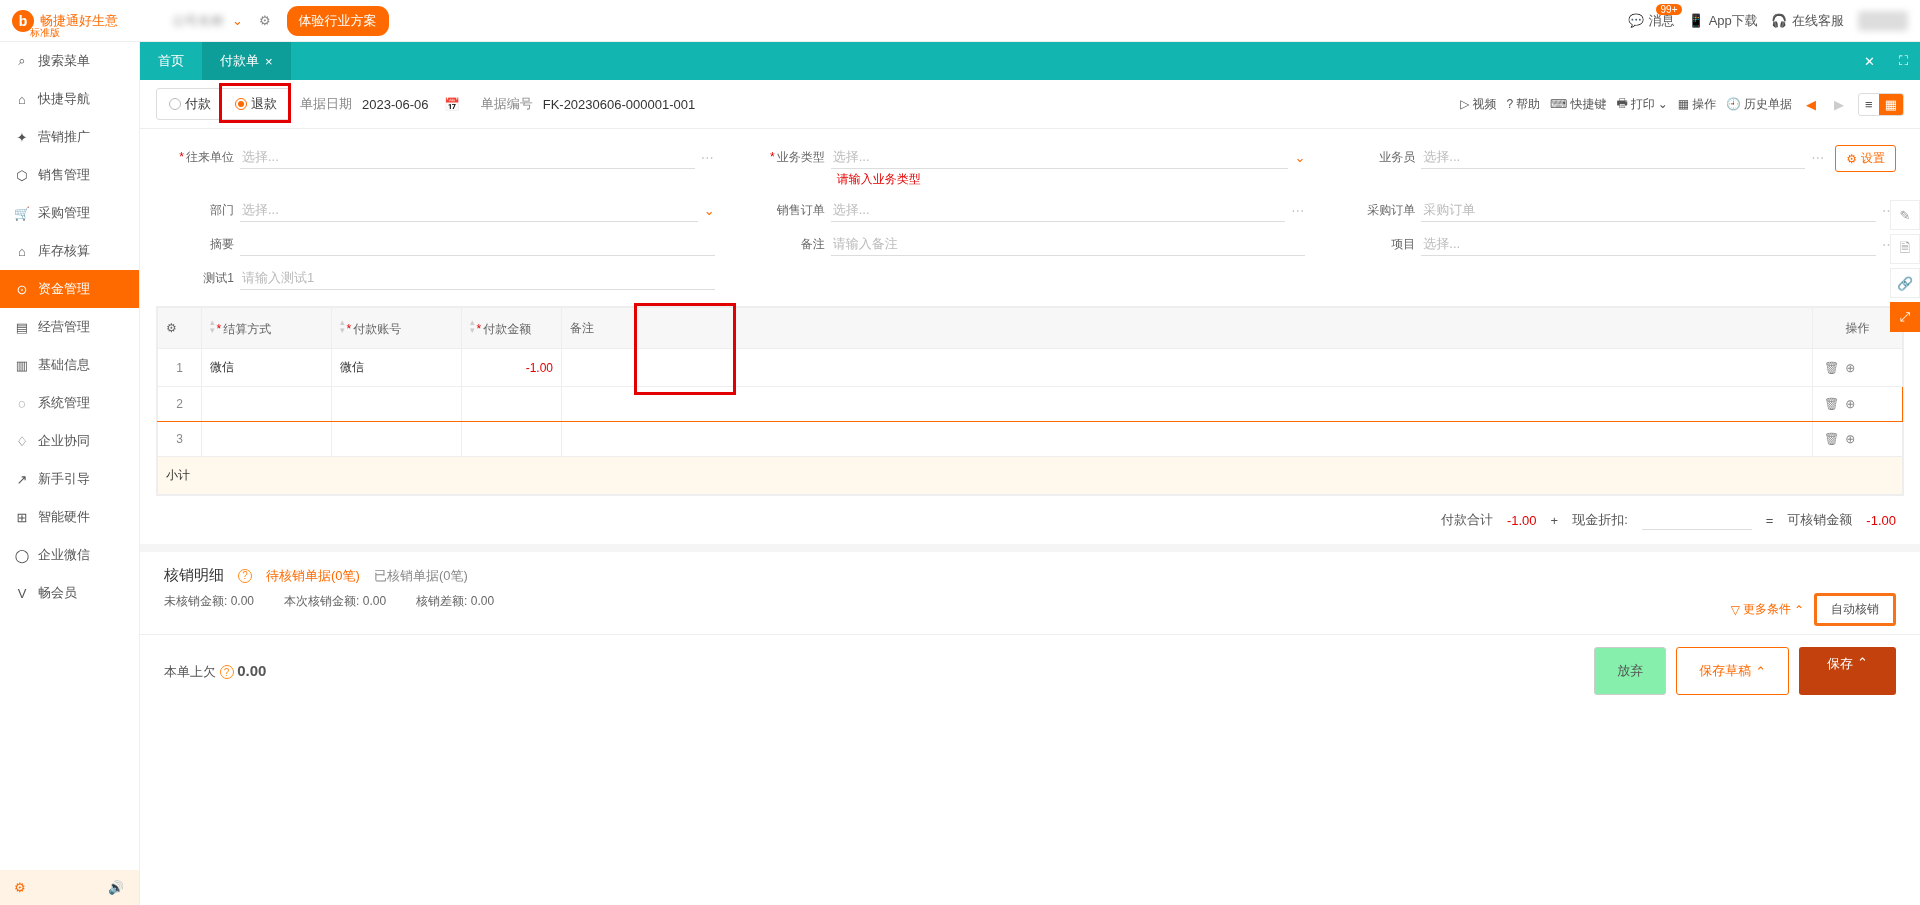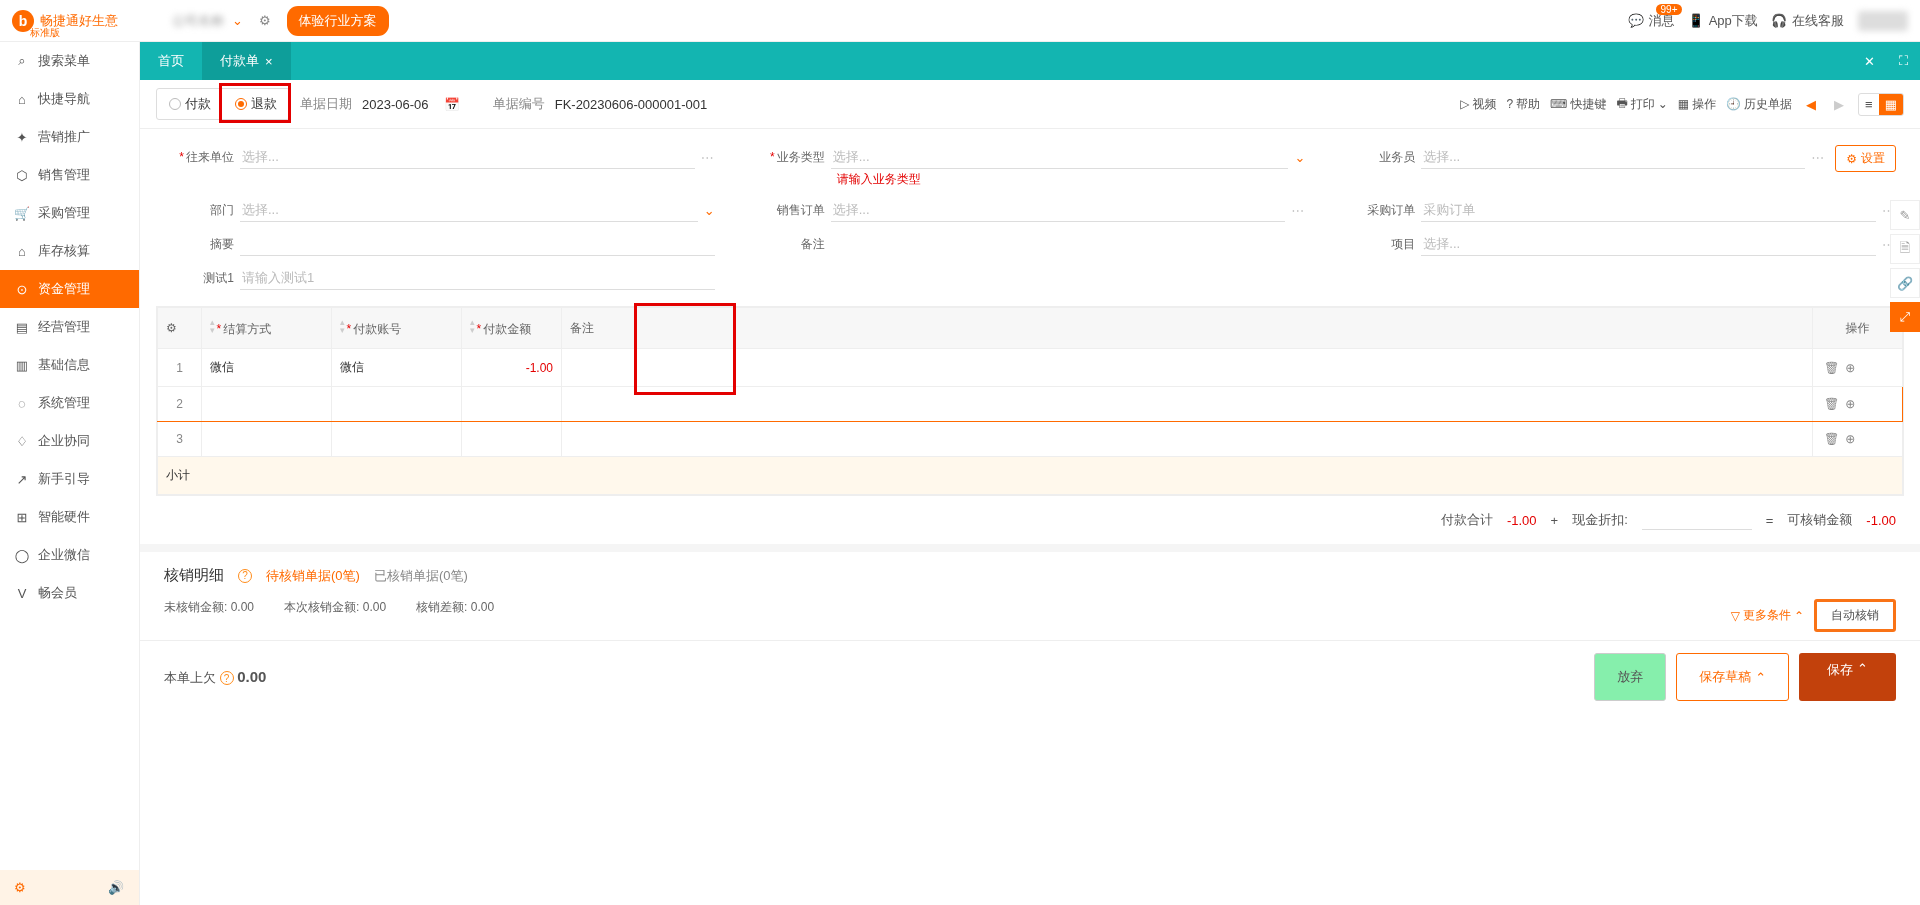--- a/index.html
+++ b/index.html
@@ -91,21 +91,21 @@
 .totals .neg { color: #e30000; }
 .totals input { border: none; border-bottom: 1px solid #ddd; width: 110px; padding: 2px; outline: none; }
 
 
 .detail-sec { border-top: 8px solid #f5f5f5; padding: 14px 24px 8px; }
 .detail-head { display: flex; align-items: center; gap: 14px; }
 .detail-title { font-size: 15px; color: #333; }
 .info-icon { color: #ff8c1a; border: 1px solid #ff8c1a; border-radius: 50%; width: 14px; height: 14px; display: inline-flex; align-items: center; justify-content: center; font-size: 10px; }
 .detail-tab { color: #888; cursor: pointer; font-size: 13px; }
 .detail-tab.on { color: #ff6a00; }
-.detail-sub { display: flex; gap: 30px; margin-top: 14px; color: #666; font-size: 12px; }
+.detail-sub { display: flex; gap: 30px; margin-top: 8px; color: #666; font-size: 12px; }
 .detail-actions { margin-left: auto; display: flex; gap: 10px; align-items: center; }
 .link-orange { color: #ff6a00; cursor: pointer; font-size: 12px; display: flex; align-items: center; gap: 3px; }
 .btn-outline-grey { border: 3px solid #f97316; background: #fff; padding: 5px 14px; border-radius: 3px; cursor: pointer; color: #555; font-size: 12px; }
 
 
 .footer-bar { border-top: 1px solid #eee; padding: 12px 24px; display: flex; align-items: center; gap: 10px; background:#fff; }
 .ft-balance { color: #555; font-size: 13px; }
 .ft-balance b { font-size: 15px; }
 .footer-btns { margin-left: auto; display: flex; gap: 10px; }
 .btn-plain { border: 1px solid #ccc; background: #86efac; padding: 14px 22px; border-radius: 3px; cursor: pointer; font-size: 13px; color: #555; }
@@ -247,21 +247,21 @@
               <span class="radio-circle">
                   <span class="radio-dot"></span>
                 </span>
               <span>退款</span>
             </div>
             <div class="highlight-red highlight1"></div>
           </div>
           <span class="ft-label">单据日期</span>
           <span class="ft-value">2023-06-06</span>
           <span class="cal-icon">📅</span>
-          <span class="ft-label" style="margin-left:22px">单据编号</span>
+          <span class="ft-label" style="margin-left:10px">单据编号</span>
           <span class="ft-value">FK-20230606-000001-001</span>
 
           <div class="ft-toolbar">
             <span class="ft-tool">
                 <span>▷</span>
                 <span>视频</span>
               </span>
             <span class="ft-tool">
                 <span>?</span>
                 <span>帮助</span>
@@ -336,20 +336,21 @@
               <input class="ff-input" placeholder="采购订单" style="">
               <span class="ff-dots">⋯</span>
             </div>
 
             <div class="form-field">
               <span class="ff-label">摘要</span>
               <input class="ff-input" style="">
             </div>
             <div class="form-field">
               <span class="ff-label">备注</span>
+              <input class="ff-input" placeholder="请输入备注" style="">
             </div>
             <div class="form-field">
               <span class="ff-label">项目</span>
               <input class="ff-input" placeholder="选择..." style="">
               <span class="ff-dots">⋯</span>
             </div>
 
             <div class="form-field">
               <span class="ff-label">测试1</span>
               <input class="ff-input" placeholder="请输入测试1" style="">

